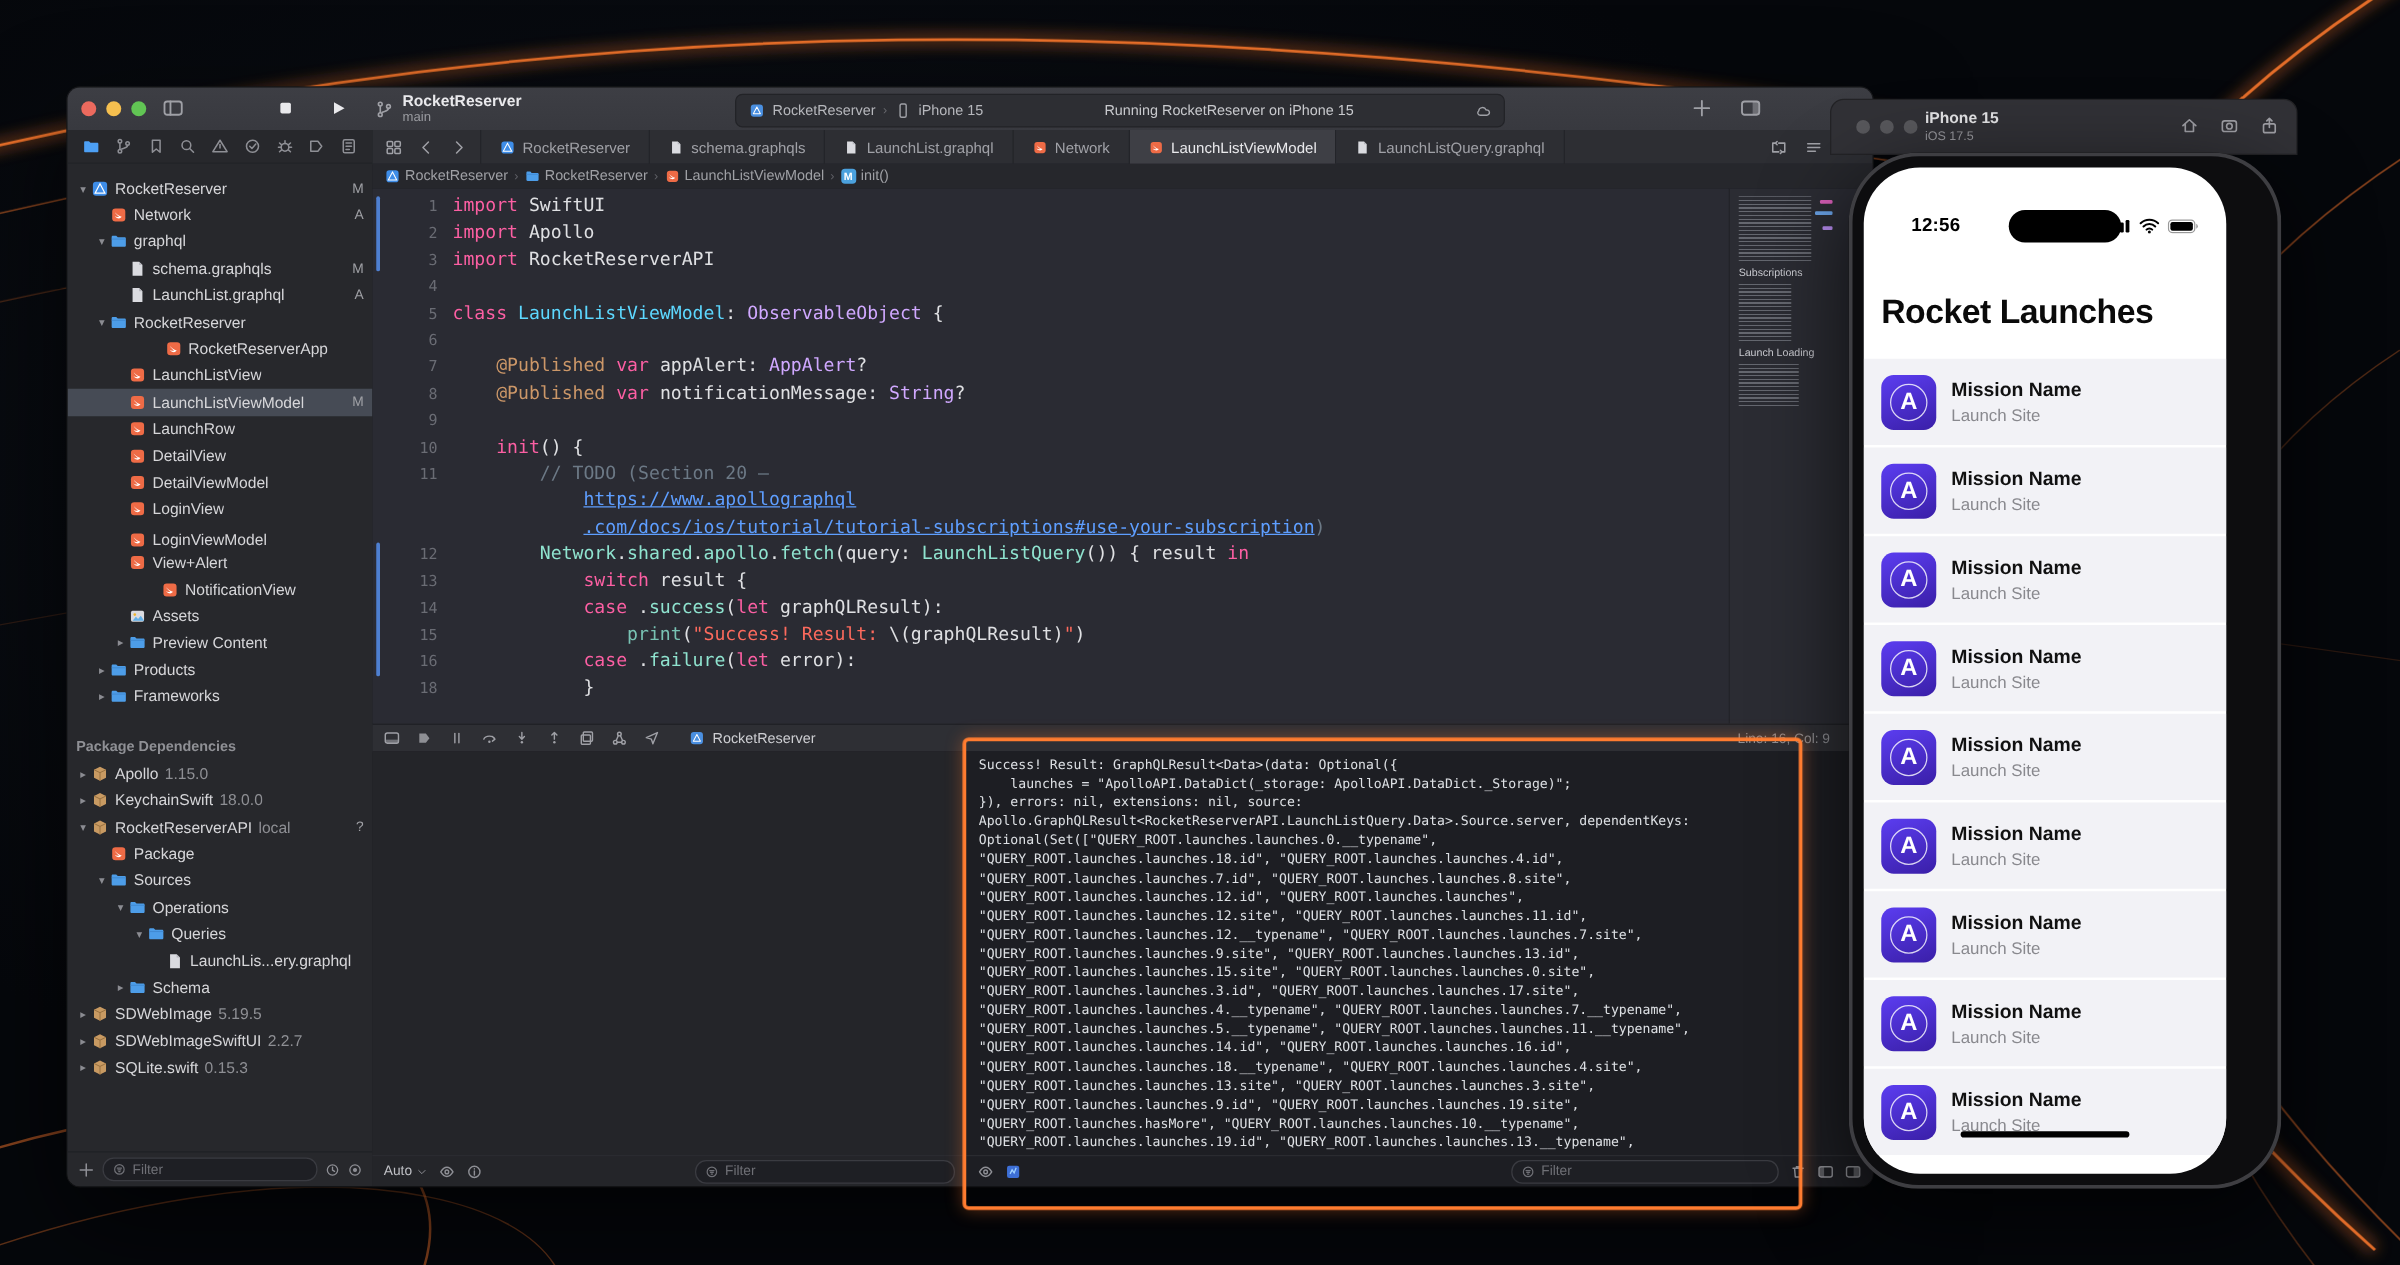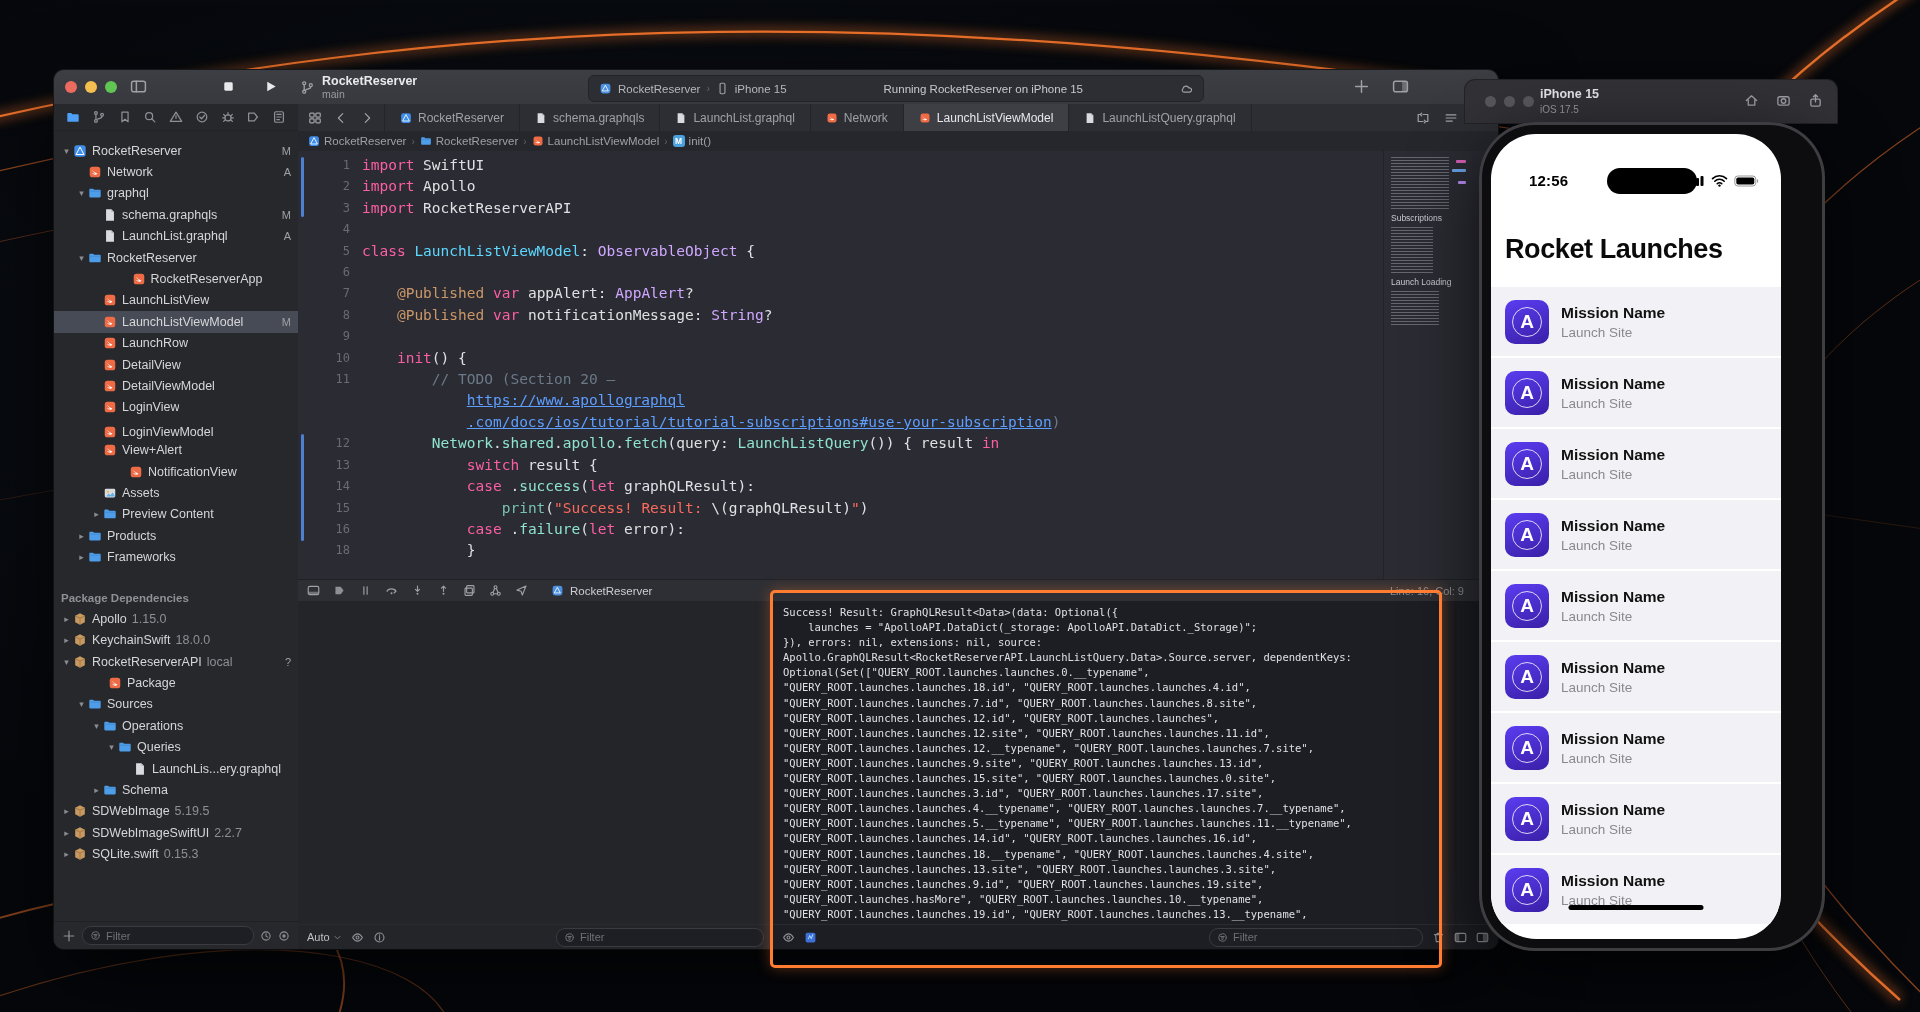--- a/index.html
+++ b/index.html
@@ -538,21 +538,21 @@
             <span class="disc">▾</span>
             <span class="icon ticon">
               <svg viewBox="0 0 16 16" width="100%" height="100%">
                 <path d="M8 1.5l5.5 2.8v7.4L8 14.5l-5.5-2.8V4.3z" fill="#c89a62"></path>
                 <path d="M2.5 4.3L8 7l5.5-2.7M8 7v7.5" stroke="#96703f" stroke-width=".9" fill="none"></path>
               </svg>
             </span>
             <span class="tlabel">RocketReserverAPI<span class="ver">local</span></span>
             <span class="badge">?</span>
           </div>
-          <div class="trow" style="padding-left: 21px; margin-left: 20px;">
+          <div class="trow" style="padding-left: 21px;">
             <span class="disc"></span>
             <span class="icon ticon">
               <svg viewBox="0 0 16 16" width="100%" height="100%">
                 <rect x="2" y="2" width="12" height="12" rx="3" fill="#ee6b46"></rect>
                 <path d="M4.5 5.5c1.7 2 3.6 3.3 6.2 4.2-.5 1.2-2.6 1.9-4.4 1-.9-.4-1.6-1-2-1.7 1.2.8 2.8 1.1 4 .5C6.6 8.4 5.2 7 4.5 5.5z" fill="#fff"></path>
               </svg>
             </span>
             <span class="tlabel">Package</span>
           </div>
           <div class="trow" style="padding-left: 21px;">

